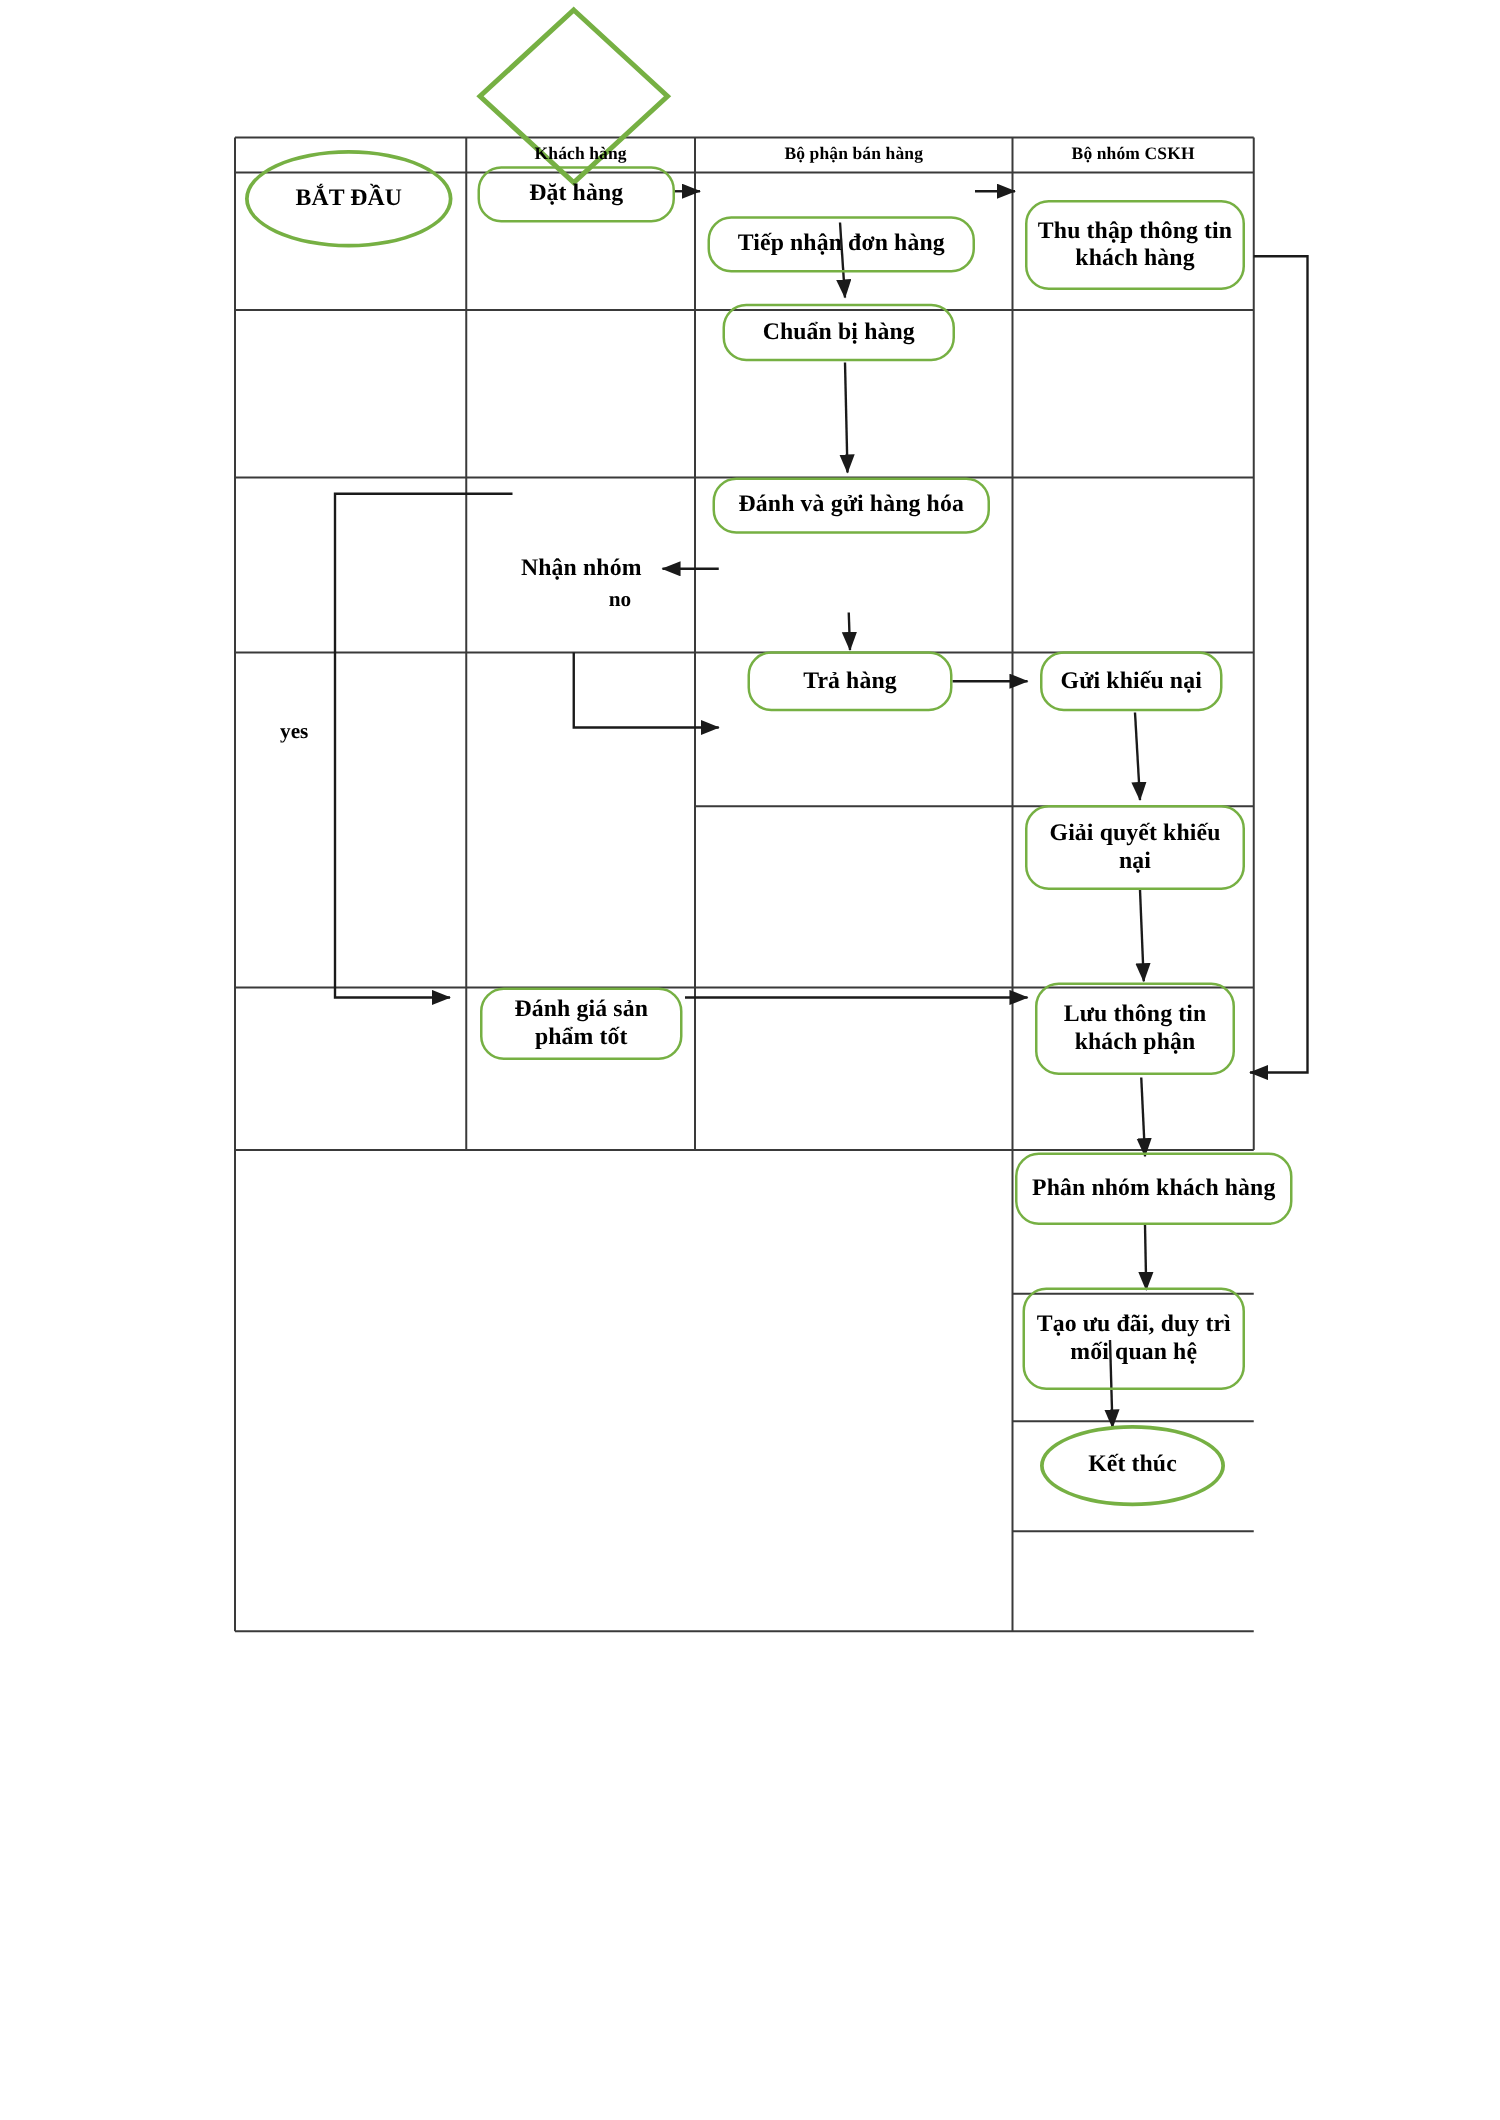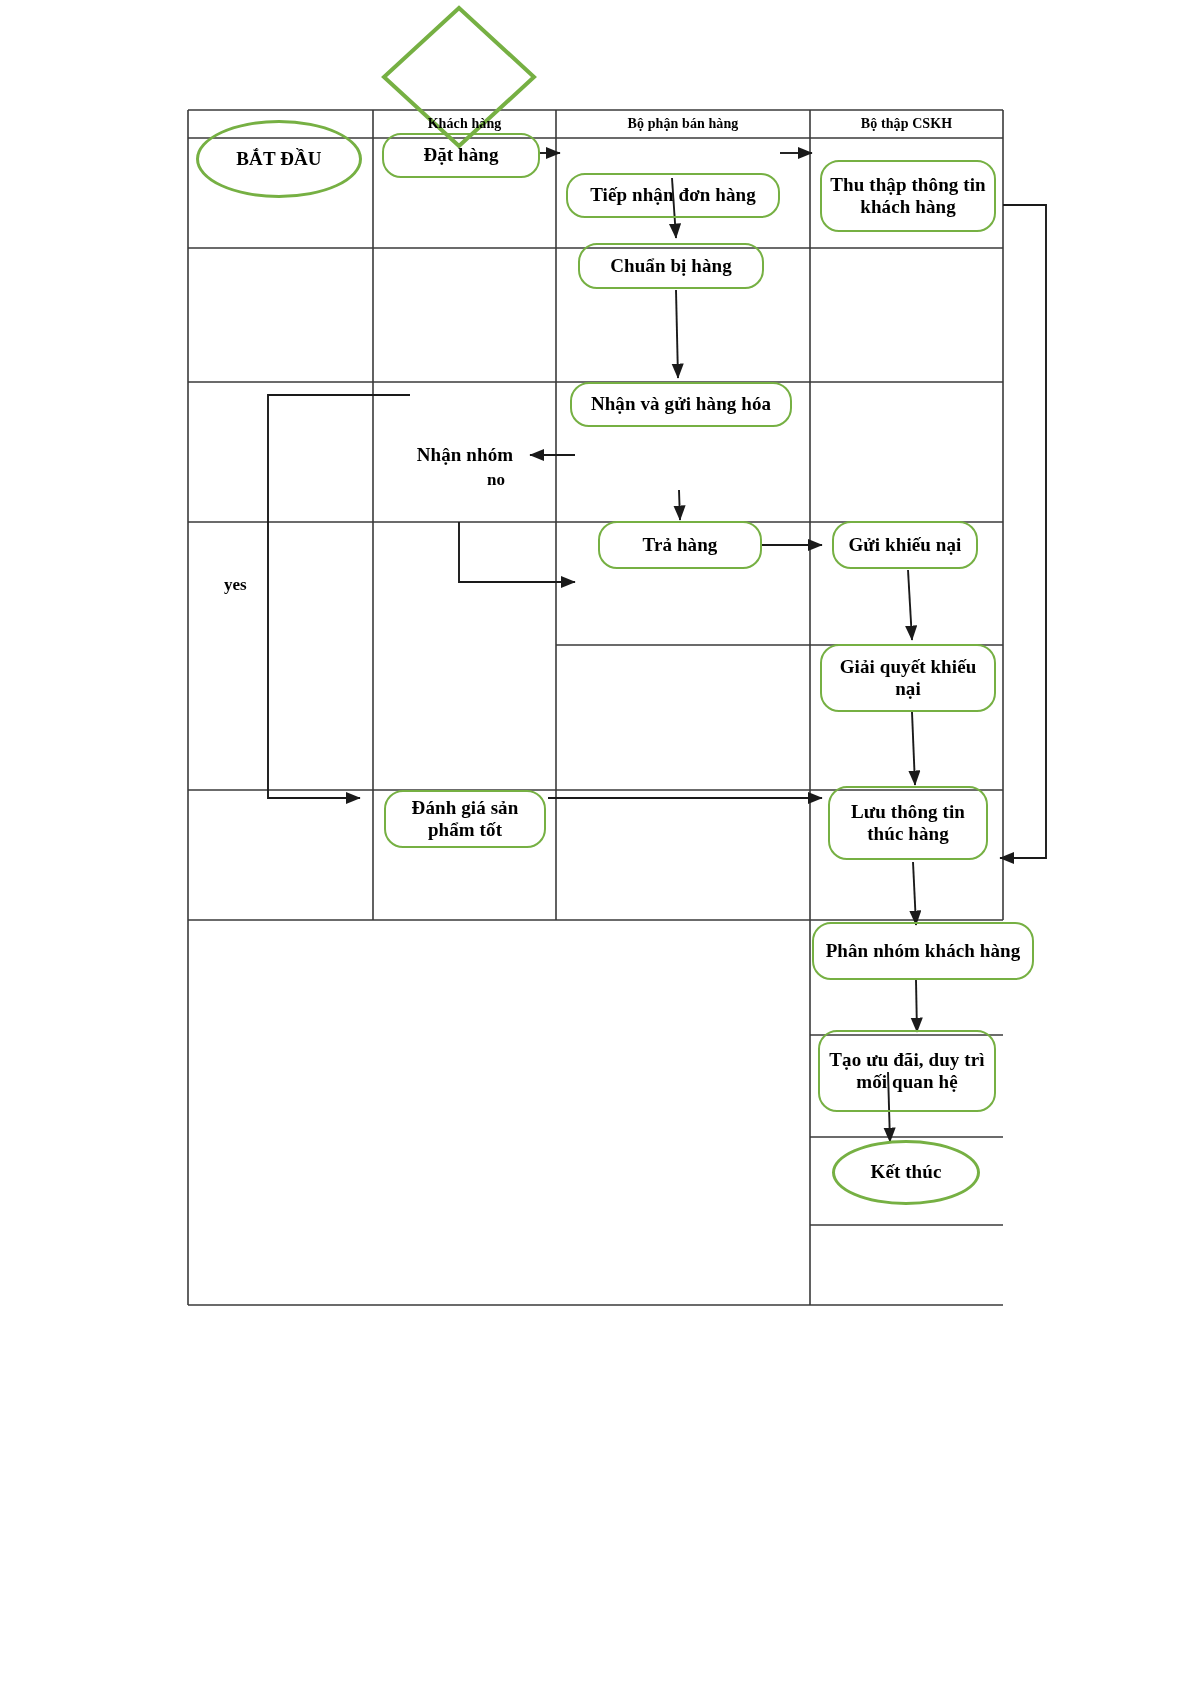--- a/index.html
+++ b/index.html
@@ -149,49 +149,49 @@
 
     <polygon points="459,8 534,77 459,146 384,77" fill="none" stroke="#76b043" stroke-width="4"></polygon>
   </svg>
 
   <div class="colhead" style="left:188px; top:110px; width:185px; height:28px;"></div>
 
   <div class="colhead" style="left:373px; top:110px; width:183px; height:28px;">Khách hàng</div>
 
   <div class="colhead" style="left:556px; top:110px; width:254px; height:28px;">Bộ phận bán hàng</div>
 
-  <div class="colhead" style="left:810px; top:110px; width:193px; height:28px;">Bộ thập CSKH</div>
+  <div class="colhead" style="left:810px; top:110px; width:193px; height:28px;">Bộ nhóm CSKH</div>
 
   <div class="node term" style="left:196px; top:120px; width:166px; height:78px;">BẮT ĐẦU</div>
 
   <div class="node proc" style="left:382px; top:133px; width:158px; height:45px;">Đặt hàng</div>
 
   <div class="node proc" style="left:566px; top:133px; width:214px; height:45px;margin-top:40px;">Tiếp nhận đơn hàng</div>
 
   <div class="node proc" style="left:820px; top:160px; width:176px; height:72px;">Thu thập thông tin khách hàng</div>
 
   <div class="node proc" style="left:578px; top:243px; width:186px; height:46px;">Chuẩn bị hàng</div>
 
-  <div class="node proc" style="left:570px; top:382px; width:222px; height:45px;">Nhận và gửi hàng hóa</div>
+  <div class="node proc" style="left:570px; top:382px; width:222px; height:45px;">Đánh và gửi hàng hóa</div>
 
   <div class="node plain" style="left:400px; top:440px; width:130px; height:30px;">Nhận nhóm</div>
 
   <div class="edgelabel" style="left:487px; top:470px;">no</div>
 
   <div class="edgelabel" style="left:224px; top:563px;margin-top:12px;">yes</div>
 
   <div class="node proc" style="left:598px; top:521px; width:164px; height:48px;">Trả hàng</div>
 
   <div class="node proc" style="left:832px; top:521px; width:146px; height:48px;">Gửi khiếu nại</div>
 
   <div class="node proc" style="left:820px; top:644px; width:176px; height:68px;">Giải  quyết khiếu nại</div>
 
   <div class="node proc" style="left:384px; top:790px; width:162px; height:58px;">Đánh giá sản phẩm tốt</div>
 
-  <div class="node proc" style="left:828px; top:786px; width:160px; height:74px;">Lưu thông tin thúc hàng</div>
+  <div class="node proc" style="left:828px; top:786px; width:160px; height:74px;">Lưu thông tin khách phận</div>
 
   <div class="node proc" style="left:812px; top:922px; width:222px; height:58px;">Phân nhóm khách hàng</div>
 
   <div class="node proc" style="left:818px; top:1030px; width:178px; height:82px;">Tạo ưu đãi, duy trì mối quan hệ</div>
 
   <div class="node term" style="left:832px; top:1140px; width:148px; height:65px;">Kết thúc</div>
 
 </div>
 
 </body></html>

